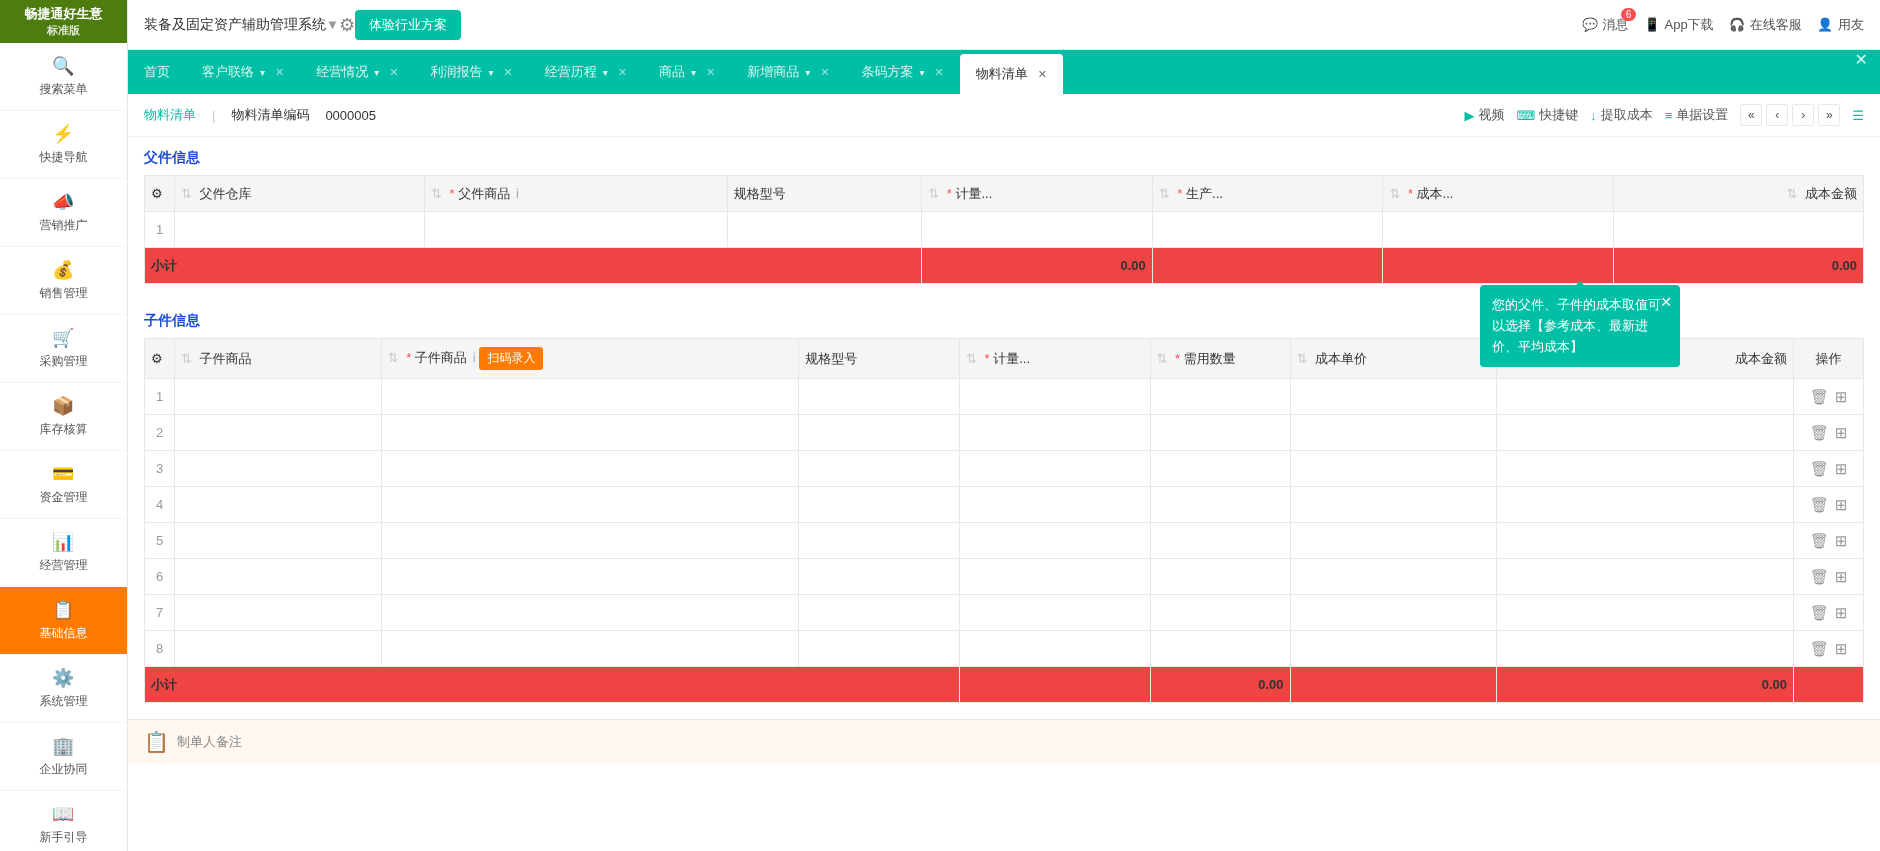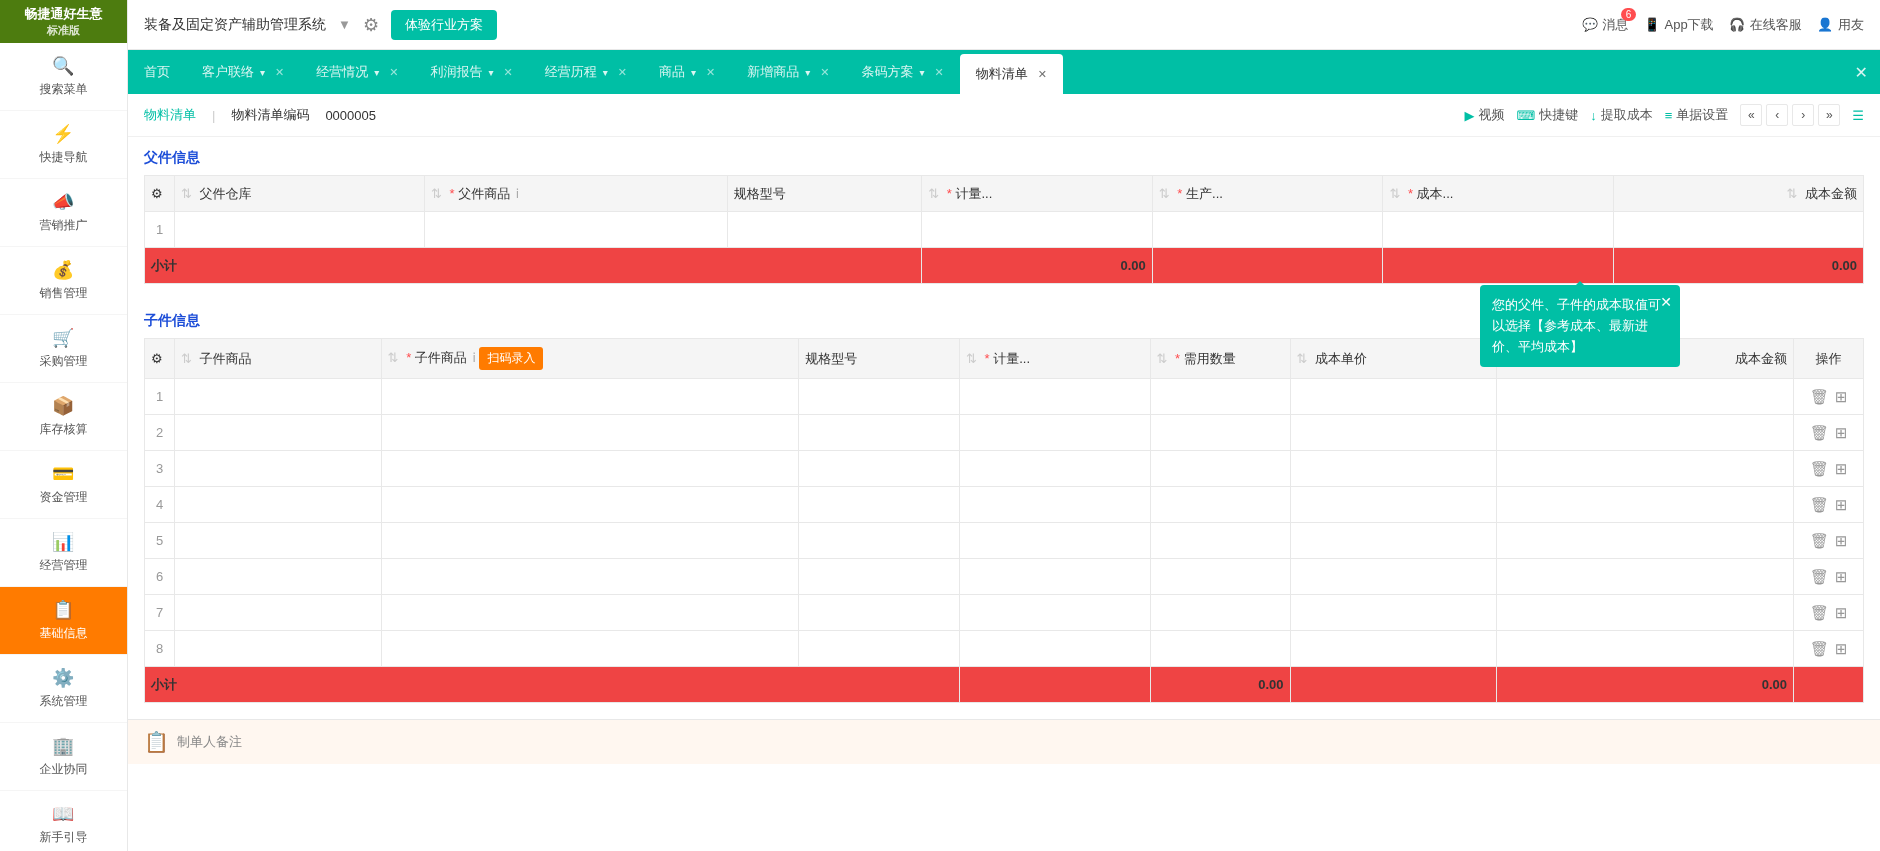--- a/index.html
+++ b/index.html
@@ -13,29 +13,29 @@
     .sidebar-item { display: flex; flex-direction: column; align-items: center; padding: 12px 8px; cursor: pointer; color: #555; font-size: 12px; gap: 4px; border-bottom: 1px solid #f5f5f5; }
     .sidebar-item.active { background: #ff7b00; color: #fff; }
     .sidebar-item .icon { font-size: 18px; }
     .sidebar-item.active .icon { color: #fff; }
     
     
     .main-content { flex: 1; display: flex; flex-direction: column; overflow: hidden; }
     
     
     .top-bar { background: #fff; height: 50px; display: flex; align-items: center; justify-content: space-between; padding: 0 16px; border-bottom: 1px solid #e8e8e8; flex-shrink: 0; }
-    .top-bar-left { display: flex; align-items: center; gap: 12px; }
+    .top-bar-left { display: flex; align-items: center; }
     .top-bar-right { display: flex; align-items: center; gap: 16px; }
     .top-btn { background: #00bfa5; color: #fff; border: none; padding: 6px 14px; border-radius: 4px; cursor: pointer; font-size: 13px; }
     .top-icon-item { display: flex; align-items: center; gap: 4px; color: #555; cursor: pointer; font-size: 13px; position: relative; }
     .badge { background: #ff4d4f; color: #fff; border-radius: 10px; font-size: 10px; padding: 1px 5px; position: absolute; top: -8px; right: -8px; }
     .settings-icon { font-size: 18px; cursor: pointer; color: #888; }
     
     
-    .nav-tabs { background: #00bfa5; display: flex; align-items: center; height: 44px; flex-shrink: 0; }
+    .nav-tabs { background: #00bfa5; display: flex; height: 44px; flex-shrink: 0; }
     .nav-tab { padding: 0 16px; height: 44px; display: flex; align-items: center; color: rgba(255,255,255,0.85); cursor: pointer; font-size: 13px; gap: 6px; white-space: nowrap; position: relative; }
     .nav-tab.active { background: #fff; color: #333; border-radius: 4px 4px 0 0; margin-top: 4px; height: 40px; }
     .nav-tab .close-x { font-size: 11px; opacity: 0.7; margin-left: 4px; }
     .nav-close-all { margin-left: auto; padding: 0 12px; color: rgba(255,255,255,0.85); cursor: pointer; font-size: 16px; }
     
     
     .page-content { flex: 1; background: #fff; overflow-y: auto; padding: 0; }
     
     
     .breadcrumb-bar { display: flex; align-items: center; padding: 10px 16px; background: #fff; border-bottom: 1px solid #f0f0f0; gap: 16px; }

